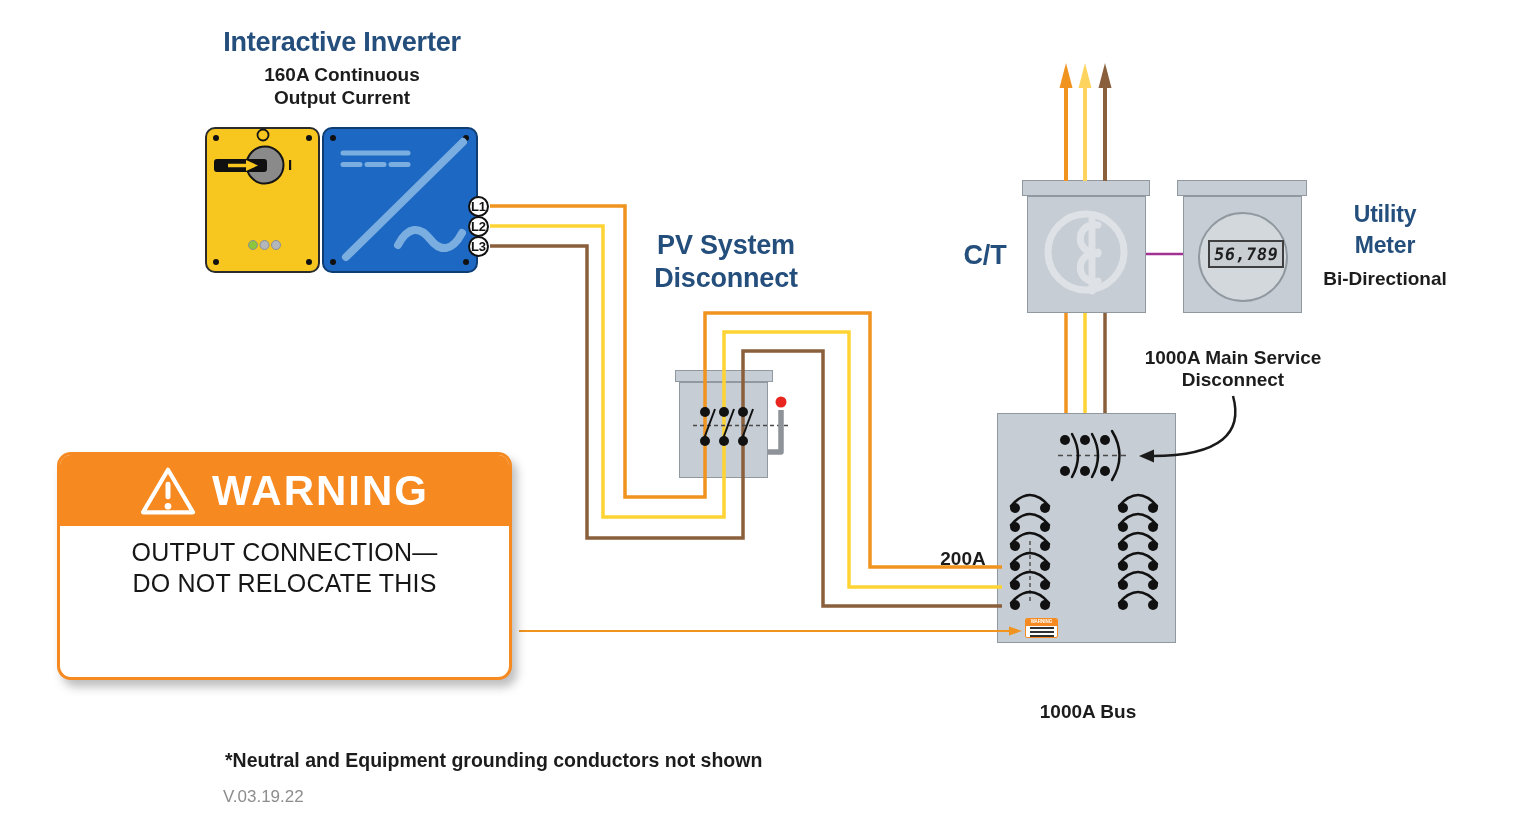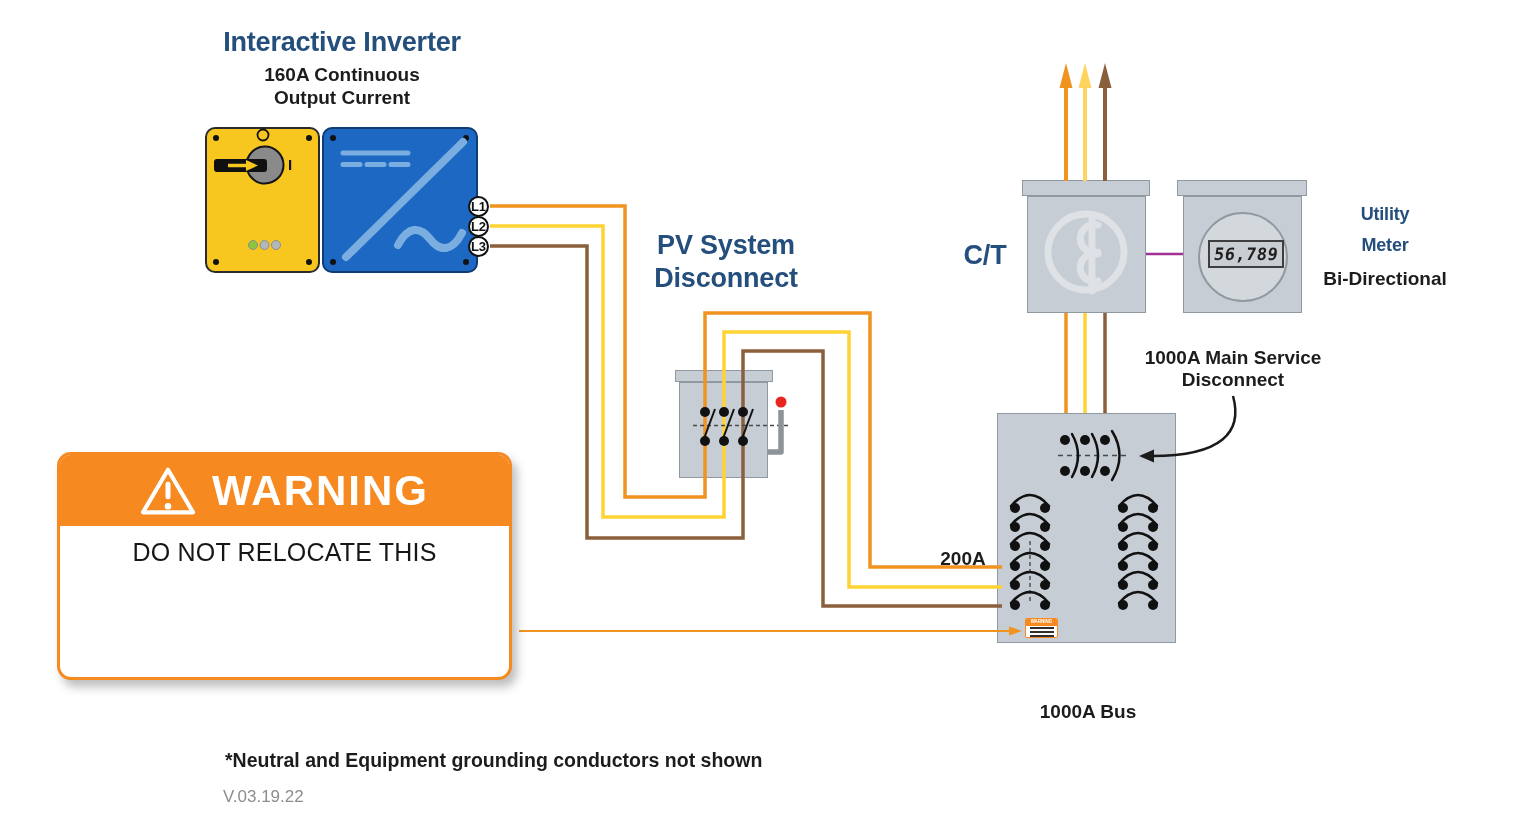--- a/index.html
+++ b/index.html
@@ -12,21 +12,21 @@
   }
   *{box-sizing:border-box; margin:0; padding:0;}
   html,body{background:#fff;}
   .stage{
     position:relative; width:1536px; height:822px; background:#ffffff;
     font-family:"Liberation Sans", sans-serif; overflow:hidden;
   }
   .abs{position:absolute;}
   .ctr{transform:translateX(-50%); text-align:center; white-space:nowrap;}
   .h-navy{color:var(--navy); font-weight:700; font-size:27px; line-height:33px; letter-spacing:-0.2px;}
-  .h-navy-sm{color:var(--navy); font-weight:700; font-size:18px; line-height:31px; letter-spacing:-0.2px;}
+  .h-navy-sm{color:var(--navy); font-weight:700; font-size:23px; line-height:31px; letter-spacing:-0.2px;}
   .lbl-bold{color:var(--black-text); font-weight:700; font-size:19px; line-height:22px;}
   .version{color:var(--muted); font-weight:400; font-size:17px;}
 
   
   .box{position:absolute; border:1.5px solid var(--enclosure-border); background:var(--enclosure-gray);}
   .yellow-box{left:205px; top:127px; width:115px; height:146px; background:var(--box-yellow);
     border:2px solid #2b2b2b; border-radius:10px; z-index:1;}
   .blue-box{left:322px; top:127px; width:156px; height:146px; background:var(--box-blue);
     border:2px solid #0e3d72; border-radius:10px; z-index:1;}
   .pvd-lid{left:675px; top:370px; width:98px; height:12px; z-index:1;}
@@ -296,17 +296,18 @@
   <div class="abs warning-card">
     <div class="warning-head">
       <svg width="56" height="50" viewBox="0 0 60 54">
         <path d="M30 4 L57 50 L3 50 Z" fill="none" stroke="#fff" stroke-width="4.5" stroke-linejoin="round"></path>
         <rect x="27.3" y="17" width="5.4" height="19" rx="2.5" fill="#fff"></rect>
         <circle cx="30" cy="43.5" r="3.6" fill="#fff"></circle>
       </svg>
       <span class="warning-word">WARNING</span>
     </div>
     <div class="warning-body">
+      <div>OUTPUT CONNECTION—</div>
       <div>DO NOT RELOCATE THIS</div>
     </div>
   </div>
 
 </div>
 
 </body></html>

